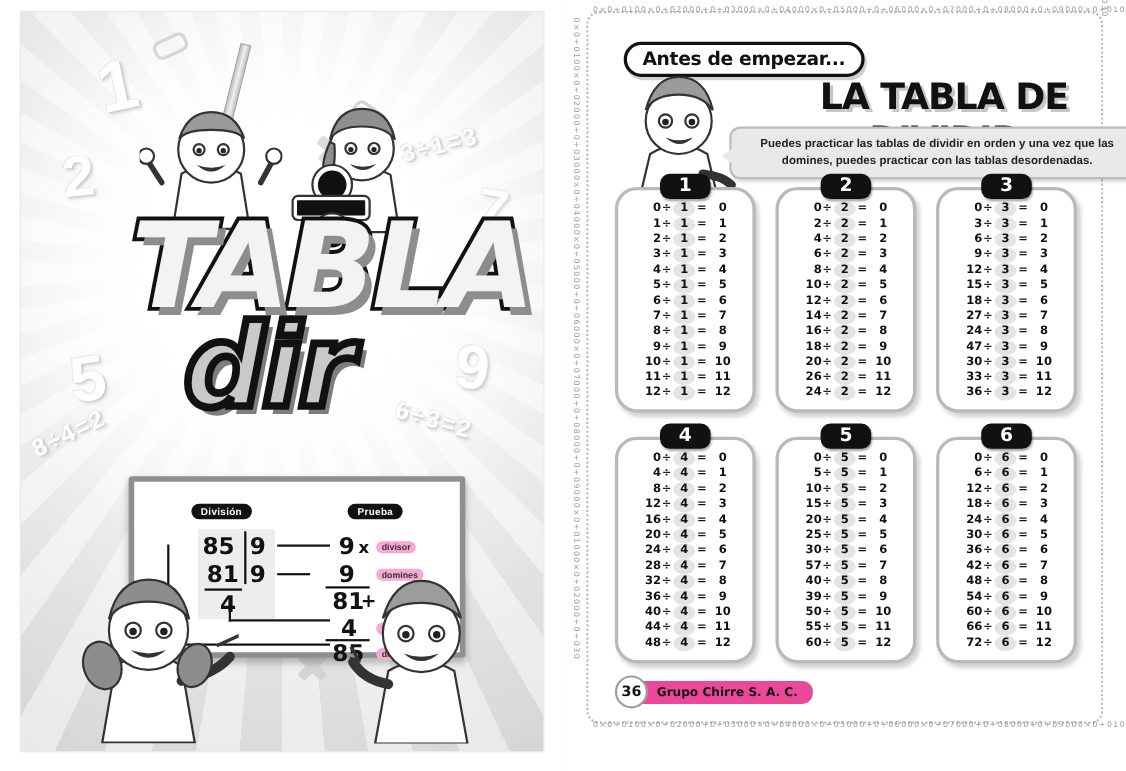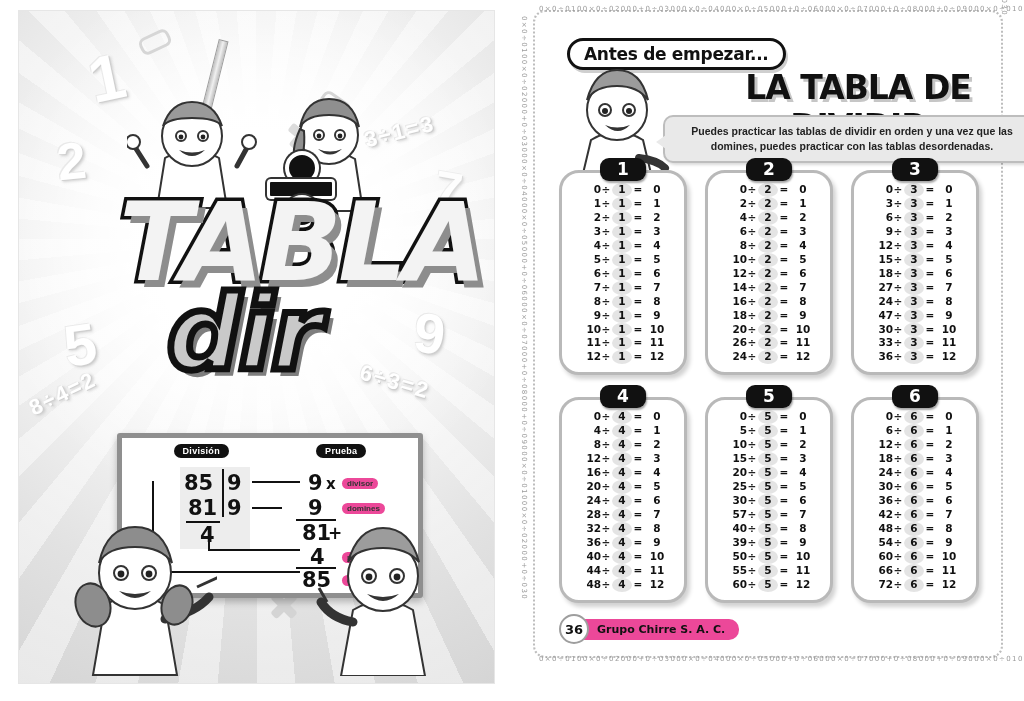--- a/index.html
+++ b/index.html
@@ -54,26 +54,26 @@
     -webkit-text-stroke:7px #111;
     text-shadow:6px 7px 0 #7e7e7e;}
 
   
   .board{position:absolute;left:98px;top:422px;width:296px;height:155px;
     background:#ffffff;border:5px solid #8f8f8f;border-radius:3px;
     box-shadow:0 4px 7px rgba(0,0,0,.25), inset 0 0 0 2px #fff;}
   .board-inner{position:absolute;inset:0;padding:6px 8px;}
   .pill{display:inline-block;background:#111;color:#fff;border-radius:9px;
     font-size:9px;font-weight:700;padding:2px 9px;letter-spacing:.3px;}
-  .hdr-row{display:flex;justify-content:space-around;align-items:center;margin-top:0;}
+  .hdr-row{display:flex;justify-content:space-around;align-items:center;margin-top:14px;}
 
   .work{position:relative;height:118px;margin-top:5px;}
   .divbox{position:absolute;left:50px;top:4px;width:70px;height:82px;background:#ededed;}
   .num{position:absolute;font-weight:900;font-family:"DejaVu Sans",sans-serif;color:#111;}
-  .sm{font-size:8px;font-weight:700;color:#333;background:#ec4899;border-radius:6px;padding:1px 5px;}
+  .sm{font-size:8px;font-weight:700;color:#333;background:#f9a8d4;border-radius:6px;padding:1px 5px;}
 
   
   .page-right{position:relative;width:513px;height:701px;background:#ffffff;}
   .rframe{position:absolute;left:22px;top:10px;width:470px;height:648px;}
   .border-deco{position:absolute;inset:0;border:2px dotted #bdbdbd;border-radius:12px;}
   .border-sym{position:absolute;font-size:7px;color:#9a9a9a;letter-spacing:1.4px;
     font-family:"DejaVu Sans",sans-serif;white-space:nowrap;user-select:none;}
   .bt{top:-5px;left:6px;}
   .bb{bottom:-5px;left:6px;}
   .bl{left:-5px;top:6px;transform-origin:left top;transform:rotate(90deg);}

